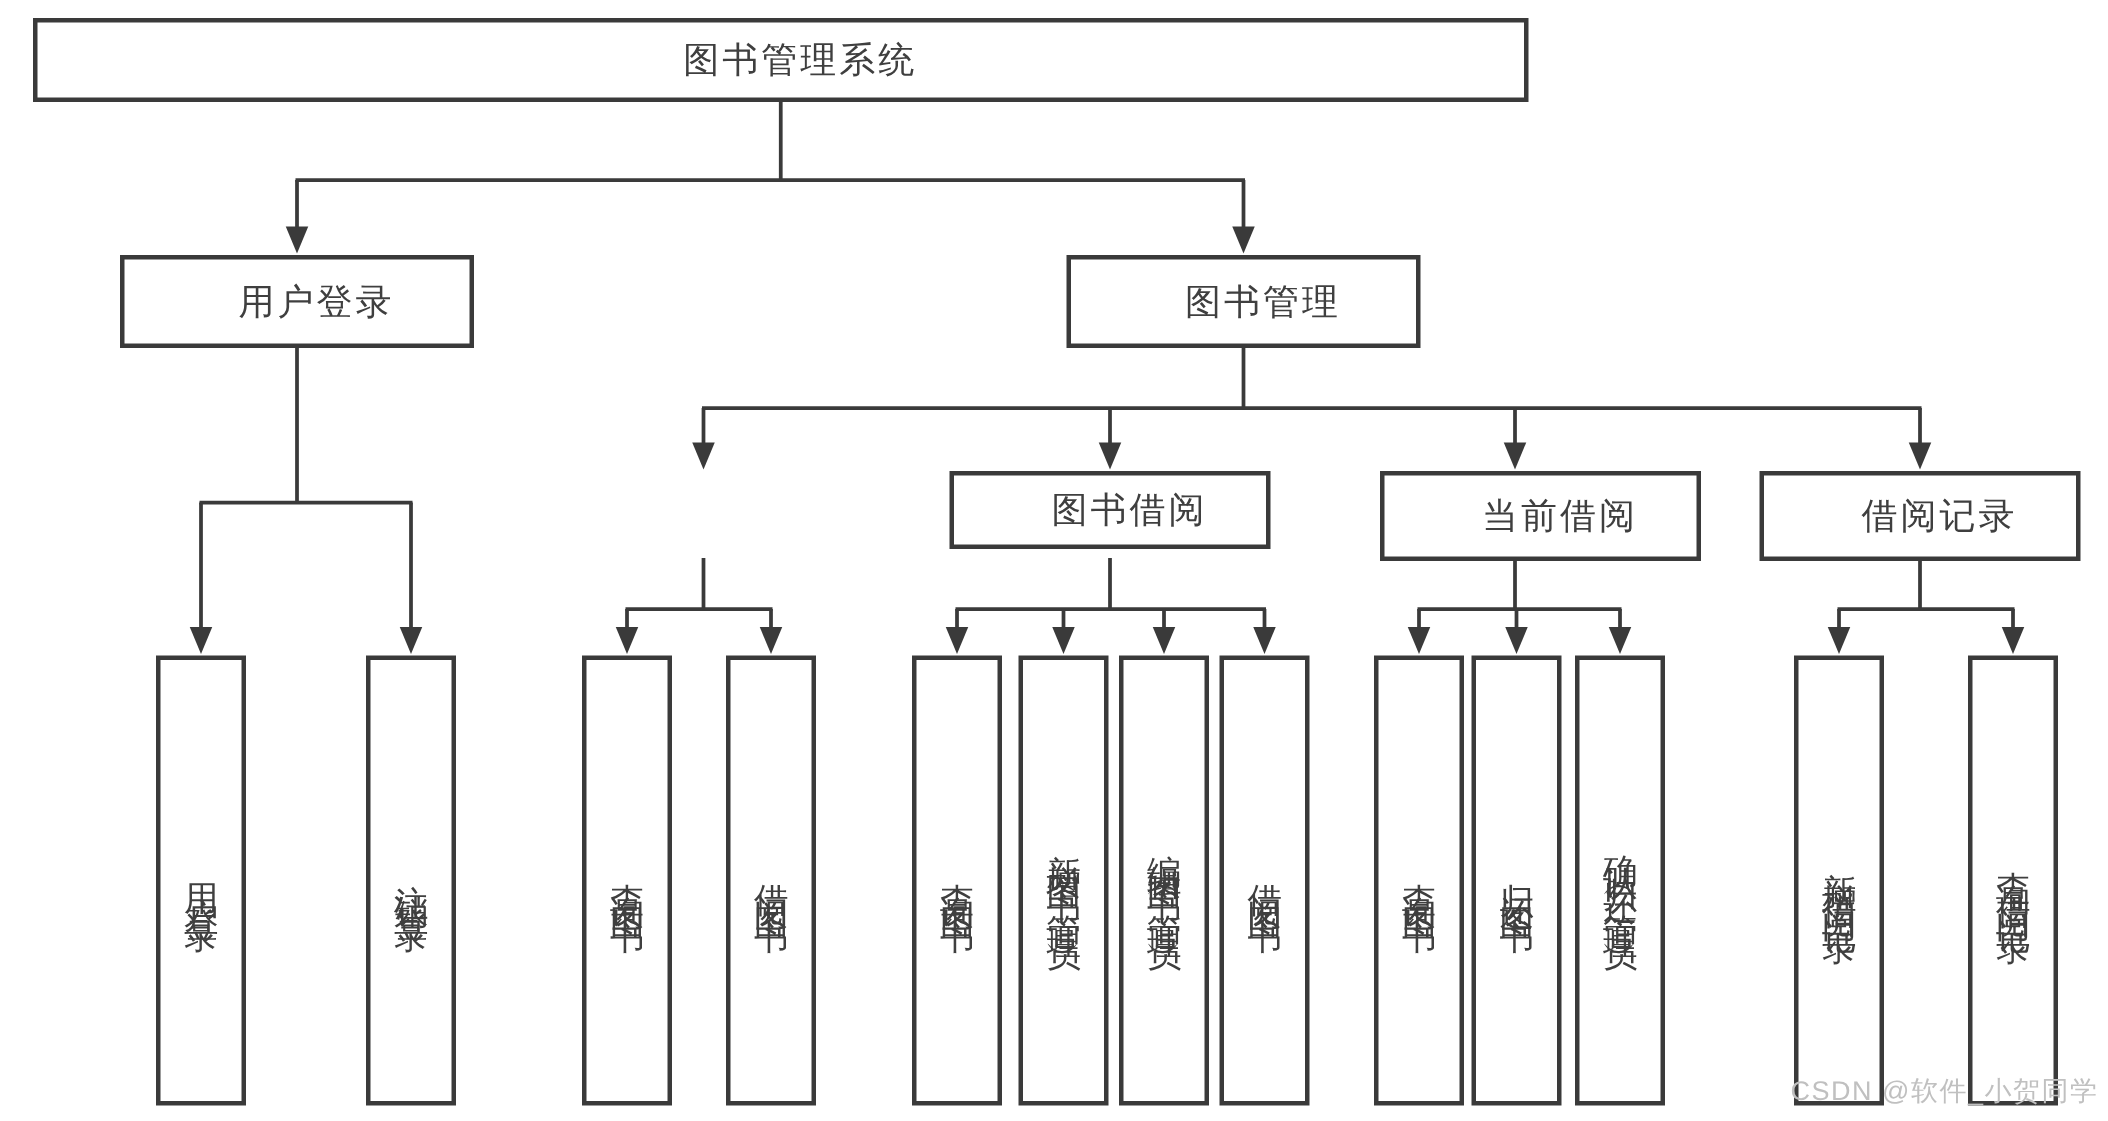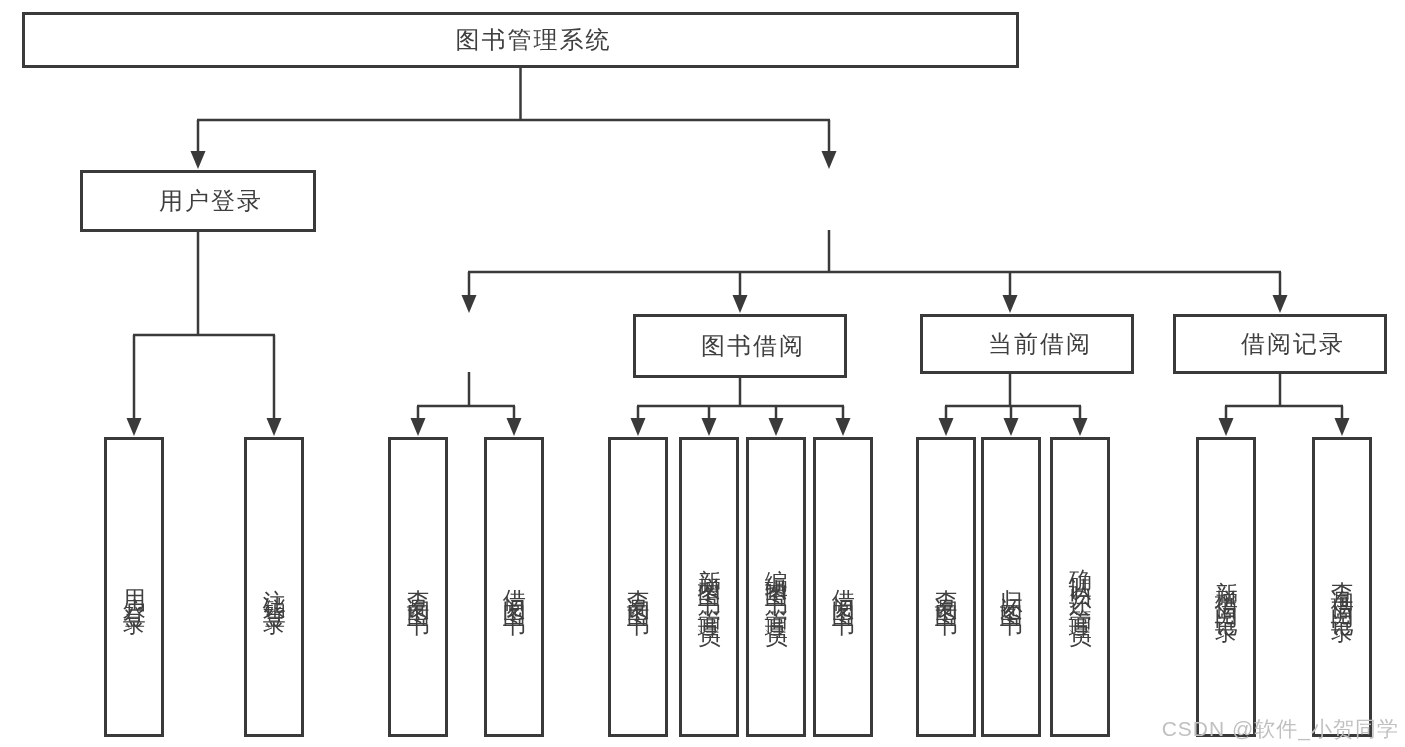--- a/index.html
+++ b/index.html
@@ -46,21 +46,21 @@
     text-orientation: mixed;
     letter-spacing: 8px;
     line-height: 1.1;
     white-space: nowrap;
   }
 
   .watermark {
     position: absolute;
     right: 6px;
     top: 715px;
-    font-size: 21px;
+    font-size: 18px;
     letter-spacing: 1px;
     color: #c0c0c0;
     z-index: 5;
     white-space: nowrap;
   }
 </style>
 </head>
 <body>
 
 <div class="stage" style="background: rgb(255, 255, 255);">
@@ -120,22 +120,25 @@
       <polygon points="1334.5,418 1349.5,418 1342,436" fill="#3a3a3a"></polygon>
     </svg>
 
   <div class="hbox" style="left:22px;top:12px;width:997px;height:56px">
     <span>图书管理系统</span>
   </div>
 
   <div class="hbox" style="left:80px;top:170px;width:236px;height:62px">
     <span>用户登录</span>
   </div>
+  <div class="hbox" style="left:711px;top:170px;width:236px;height:62px">
+    <span>图书管理</span>
+  </div>
 
-  <div class="hbox" style="left:633px;top:314px;width:214px;height:64px">
+  <div class="hbox" style="left:633px;top:314px;width:214px;height:52px">
     <span>图书借阅</span>
   </div>
   <div class="hbox" style="left:920px;top:314px;width:214px;height:60px">
     <span>当前借阅</span>
   </div>
   <div class="hbox" style="left:1173px;top:314px;width:214px;height:60px">
     <span>借阅记录</span>
   </div>
 
   <div class="vbox" style="left:104px;top:437px;width:60px;height:300px">

